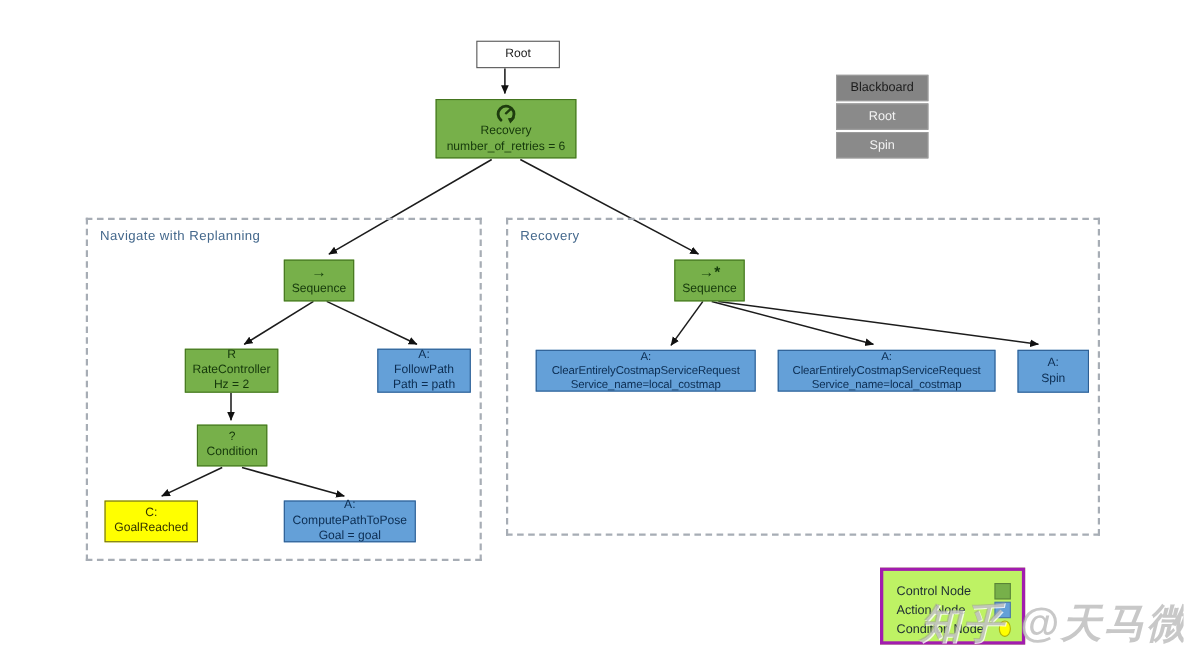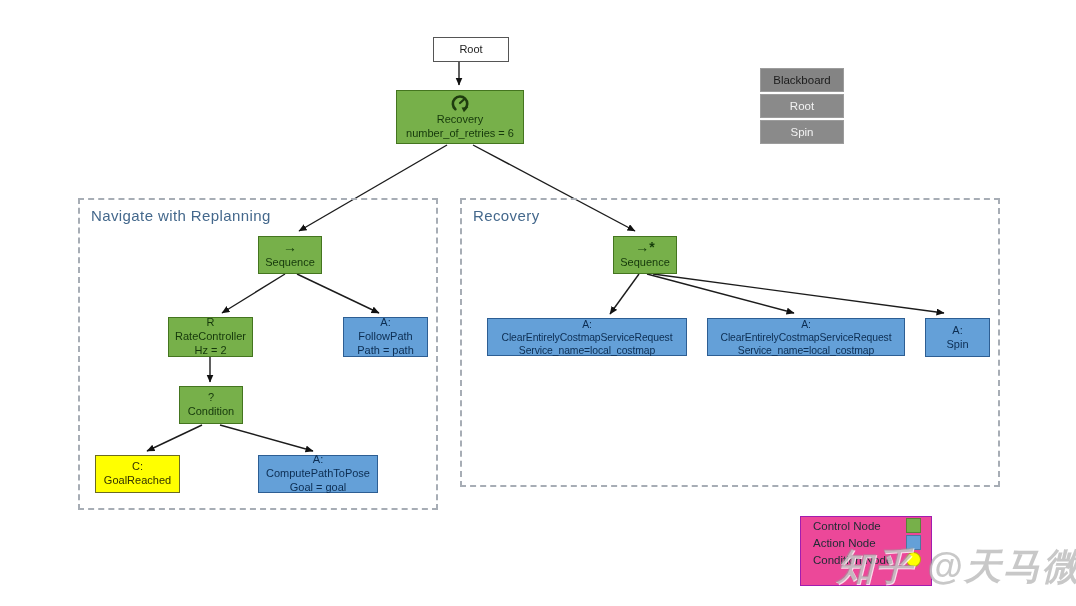--- a/index.html
+++ b/index.html
@@ -21,36 +21,36 @@
   .yellow{background:#ffff00;border:1.5px solid #6b6b22;color:#333300;}
   .white-box{background:#ffffff;border:1px solid #555;color:#222;}
 
   .seq-icon{font-weight:bold;font-size:14px;line-height:1;margin-bottom:2px;color:#143c0a;}
 
   .group{
     position:absolute;box-sizing:border-box;
     border:2px dashed #a7adb5;background:transparent;
   }
   .group-title{
-    position:absolute;left:11px;top:7px;color:#44688c;font-size:15px;
+    position:absolute;left:11px;top:7px;color:#44688c;font-size:12px;
     letter-spacing:.4px;white-space:nowrap;
   }
 
   .bb{position:absolute;width:84px;}
   .bb-cell{
     box-sizing:border-box;height:24px;margin-bottom:2px;background:#8a8a8a;
     display:flex;align-items:center;justify-content:center;font-size:11.5px;
     border:1px solid #9c9c9c;
   }
   .bb-cell.header{color:#1c1c1c;background:#848484;}
   .bb-cell.row{color:#f2f2f2;}
 
   .legend{
-    position:absolute;box-sizing:border-box;background:#ec4899;border:1px solid #a21caf;
-    padding:0 10px 8px 12px;
+    position:absolute;box-sizing:border-box;background:#bef264;border:3px solid #a21caf;
+    padding:10px 10px 8px 12px;
   }
   .legend-row{display:flex;align-items:center;justify-content:space-between;height:17px;}
   .legend-label{font-size:11.5px;color:#1d2b33;white-space:nowrap;}
   .swatch{width:13px;height:13px;margin-left:14px;}
   .swatch.square{border:1px solid rgba(0,0,0,.25);}
   .swatch.circle{border-radius:50%;border:1px solid rgba(0,0,0,.3);}
 
   .watermark{
     position:absolute;left:836px;top:542px;width:260px;
     font-size:37px;font-weight:bold;font-style:italic;

